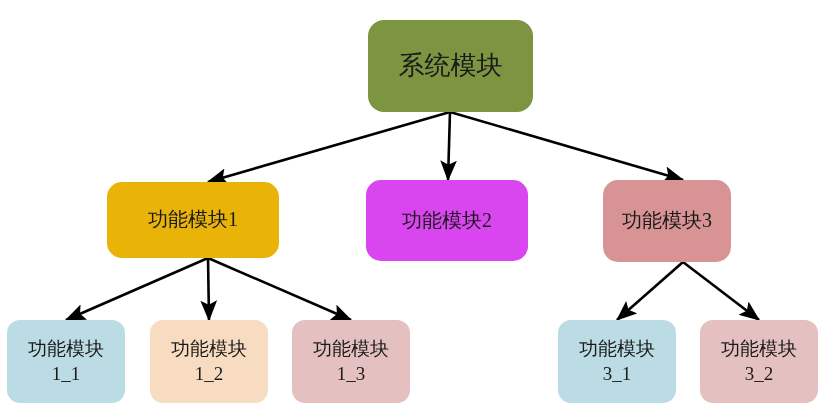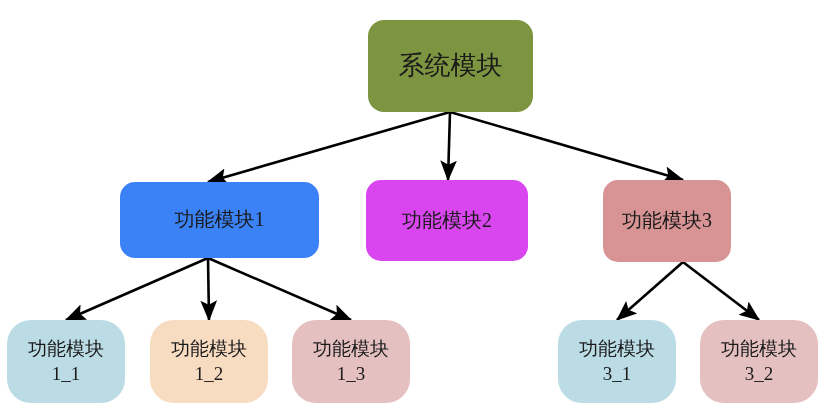--- a/index.html
+++ b/index.html
@@ -39,21 +39,21 @@
   }
   .node-root {
     border-radius: 16px;
     font-size: 26px;
   }
   .node-level2 {
     border-radius: 15px;
     font-size: 20px;
   }
   .node-leaf {
-    border-radius: 24px;
+    border-radius: 13px;
     font-size: 19px;
   }
   #watermark {
     position: absolute;
     right: 6px;
     bottom: 3px;
     font-family: "DejaVu Sans", "Liberation Sans", sans-serif;
     font-size: 13px;
     color: #cfcfcf;
     letter-spacing: 0.4px;
@@ -78,21 +78,21 @@
         <line x1="208" y1="258" x2="66" y2="320" stroke="#000000" stroke-width="2.6" marker-end="url(#arrowhead)"></line>
         <line x1="208" y1="258" x2="209" y2="320" stroke="#000000" stroke-width="2.6" marker-end="url(#arrowhead)"></line>
         <line x1="208" y1="258" x2="351" y2="320" stroke="#000000" stroke-width="2.6" marker-end="url(#arrowhead)"></line>
         <line x1="683" y1="262" x2="617" y2="320" stroke="#000000" stroke-width="2.6" marker-end="url(#arrowhead)"></line>
         <line x1="683" y1="262" x2="759" y2="320" stroke="#000000" stroke-width="2.6" marker-end="url(#arrowhead)"></line>
       </g>
   </svg>
 
   <div id="node-layer">
       <div class="node node-root" style="left: 368px; top: 20px; width: 165px; height: 92px; background: rgb(125, 148, 64);"><span>系统模块</span></div>
-      <div class="node node-level2" style="left: 120px; top: 182px; width: 199px; height: 76px; background: #3b82f6;"><span>功能模块1</span></div>
+      <div class="node node-level2" style="left: 107px; top: 182px; width: 172px; height: 76px; background: #eab308;"><span>功能模块1</span></div>
       <div class="node node-level2" style="left: 366px; top: 180px; width: 162px; height: 81px; background: #d946ef;"><span>功能模块2</span></div>
       <div class="node node-level2" style="left: 603px; top: 180px; width: 128px; height: 82px; background: rgb(216, 148, 148);"><span>功能模块3</span></div>
       <div class="node node-leaf" style="left: 7px; top: 320px; width: 118px; height: 83px; background: rgb(188, 220, 229);"><span>功能模块
 1_1</span></div>
       <div class="node node-leaf" style="left: 150px; top: 320px; width: 118px; height: 83px; background: rgb(248, 220, 194);"><span>功能模块
 1_2</span></div>
       <div class="node node-leaf" style="left: 292px; top: 320px; width: 118px; height: 83px; background: rgb(229, 192, 192);"><span>功能模块
 1_3</span></div>
       <div class="node node-leaf" style="left: 558px; top: 320px; width: 118px; height: 83px; background: rgb(188, 220, 229);"><span>功能模块
 3_1</span></div>

